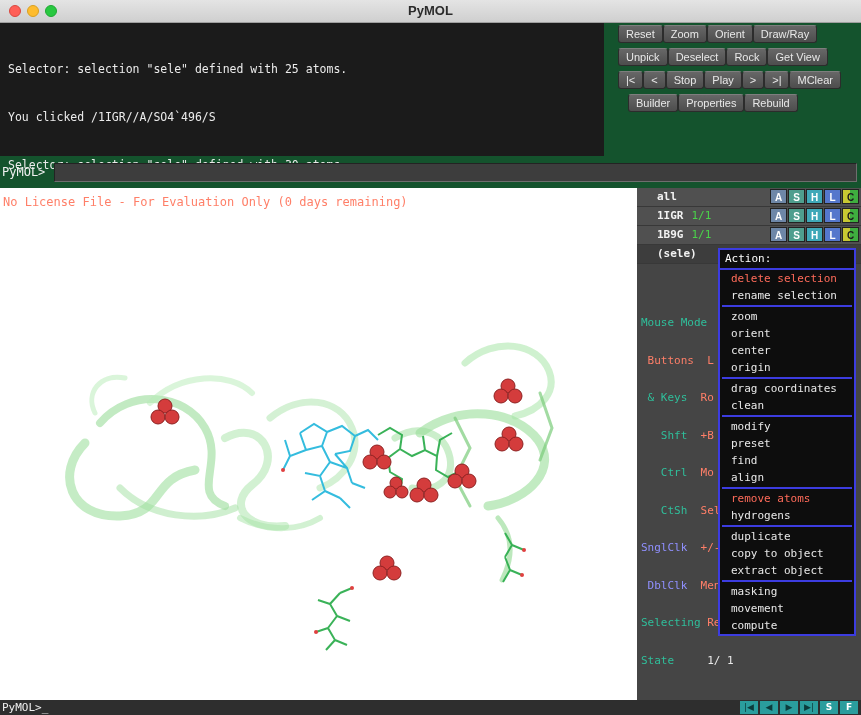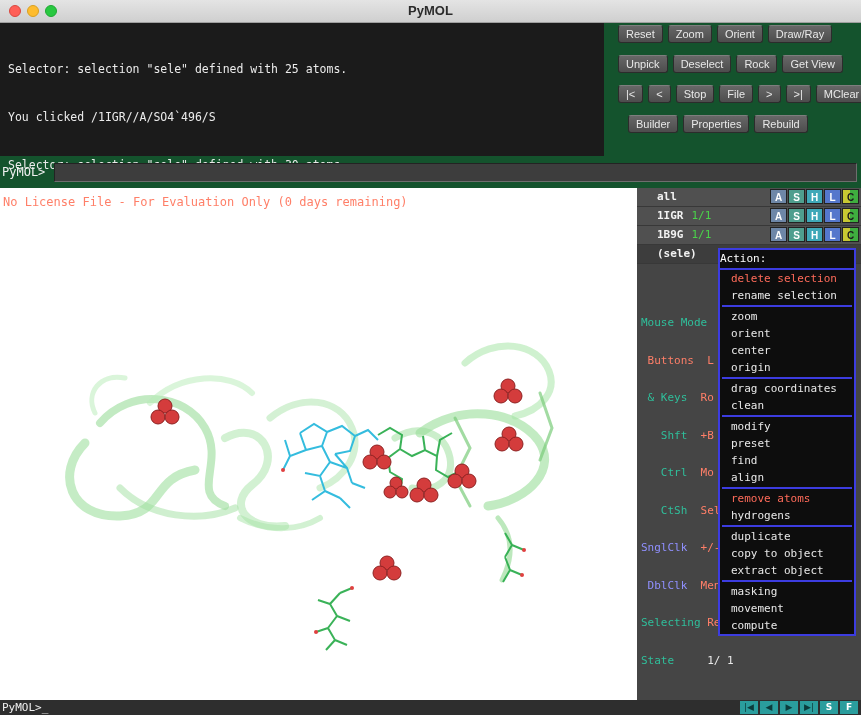--- a/index.html
+++ b/index.html
@@ -13,21 +13,21 @@
   .traffic{position:absolute;top:5px;width:12px;height:12px;border-radius:50%;display:inline-block;}
   .t-red{left:9px;background:#ff5f57;border:1px solid #d94840;box-sizing:border-box;}
   .t-yellow{left:27px;background:#febc2e;border:1px solid #d9a022;box-sizing:border-box;}
   .t-green{left:45px;background:#28c840;border:1px solid #1fa833;box-sizing:border-box;}
   
   .console{position:absolute;top:23px;left:0;width:604px;height:133px;background:#1b1b1b;
            color:#ebebeb;font:11.5px/16px "DejaVu Sans Mono",monospace;
            padding:6px 0 0 8px;box-sizing:border-box;white-space:pre;}
   
   .btn-panel{position:absolute;top:25px;left:618px;width:240px;}
-  .btn-row{display:flex;gap:5px;margin-bottom:12px;}
+  .btn-row{display:flex;margin-bottom:5px;}
   .btn-row.r4{padding-left:10px;}
   .pbtn{background:linear-gradient(#676767,#4d4d4d);border:1px solid #2c2c2c;border-top-color:#7e7e7e;
         border-radius:3px;color:#e8e8e8;font:11px "Liberation Sans",sans-serif;
         padding:2px 7px;cursor:default;white-space:nowrap;}
   
   .prompt-row{position:absolute;top:161px;left:0;right:0;height:21px;}
   .prompt-label{position:absolute;left:2px;top:4px;color:#f0f0f0;font:12px "DejaVu Sans Mono",monospace;}
   .prompt-input{position:absolute;left:54px;top:2px;right:4px;height:15px;background:#3d3d3d;
                 border:1px solid;border-color:#232323 #6e6e6e #6e6e6e #232323;
                 color:#eee;font:11px "DejaVu Sans Mono",monospace;outline:none;}
@@ -54,21 +54,21 @@
   .mouse-panel{position:absolute;left:4px;bottom:8px;font:11px/12.5px "DejaVu Sans Mono",monospace;
                white-space:pre;}
   .mc-teal{color:#2fbf9b;}
   .mc-salmon{color:#ff7f68;}
   .mc-blue{color:#9090ff;}
   .mc-white{color:#e8e8e8;}
   
   .action-menu{position:absolute;left:718px;top:60px;width:138px;background:#0d0d0d;
                border:2px solid #3c3ce0;z-index:10;font:11px "DejaVu Sans Mono",monospace;
                box-sizing:border-box;}
-  .menu-title{height:18px;line-height:18px;color:#ffffff;
+  .menu-title{height:18px;line-height:18px;padding-left:5px;color:#ffffff;
               border-bottom:2px solid #3c3ce0;}
   .menu-item{height:17px;line-height:17px;padding-left:11px;color:#e8e8e8;cursor:default;}
   .menu-item.danger{color:#ff6b5a;}
   .menu-sep{height:2px;background:#3c3ce0;margin:1px 2px;}
   
   .bottom-bar{position:absolute;top:700px;left:0;width:861px;height:31px;background:#2e2e2e;}
   .bottom-prompt{position:absolute;left:2px;top:1px;color:#f0f0f0;font:11px/13px "DejaVu Sans Mono",monospace;}
   .movie-controls{position:absolute;right:3px;top:1px;display:flex;gap:2px;}
   .mtile{min-width:14px;height:13px;background:#2a9d9d;color:#0b3b3b;
          font:9px/13px "DejaVu Sans",sans-serif;text-align:center;padding:0 2px;cursor:default;}
@@ -106,21 +106,21 @@
     <div class="btn-row">
       <button class="pbtn">Unpick</button>
       <button class="pbtn">Deselect</button>
       <button class="pbtn">Rock</button>
       <button class="pbtn">Get View</button>
     </div>
     <div class="btn-row">
       <button class="pbtn">|&lt;</button>
       <button class="pbtn">&lt;</button>
       <button class="pbtn">Stop</button>
-      <button class="pbtn">File</button>
+      <button class="pbtn">Play</button>
       <button class="pbtn">&gt;</button>
       <button class="pbtn">&gt;|</button>
       <button class="pbtn">MClear</button>
     </div>
     <div class="btn-row r4">
       <button class="pbtn">Builder</button>
       <button class="pbtn">Properties</button>
       <button class="pbtn">Rebuild</button>
     </div>
   </div>

